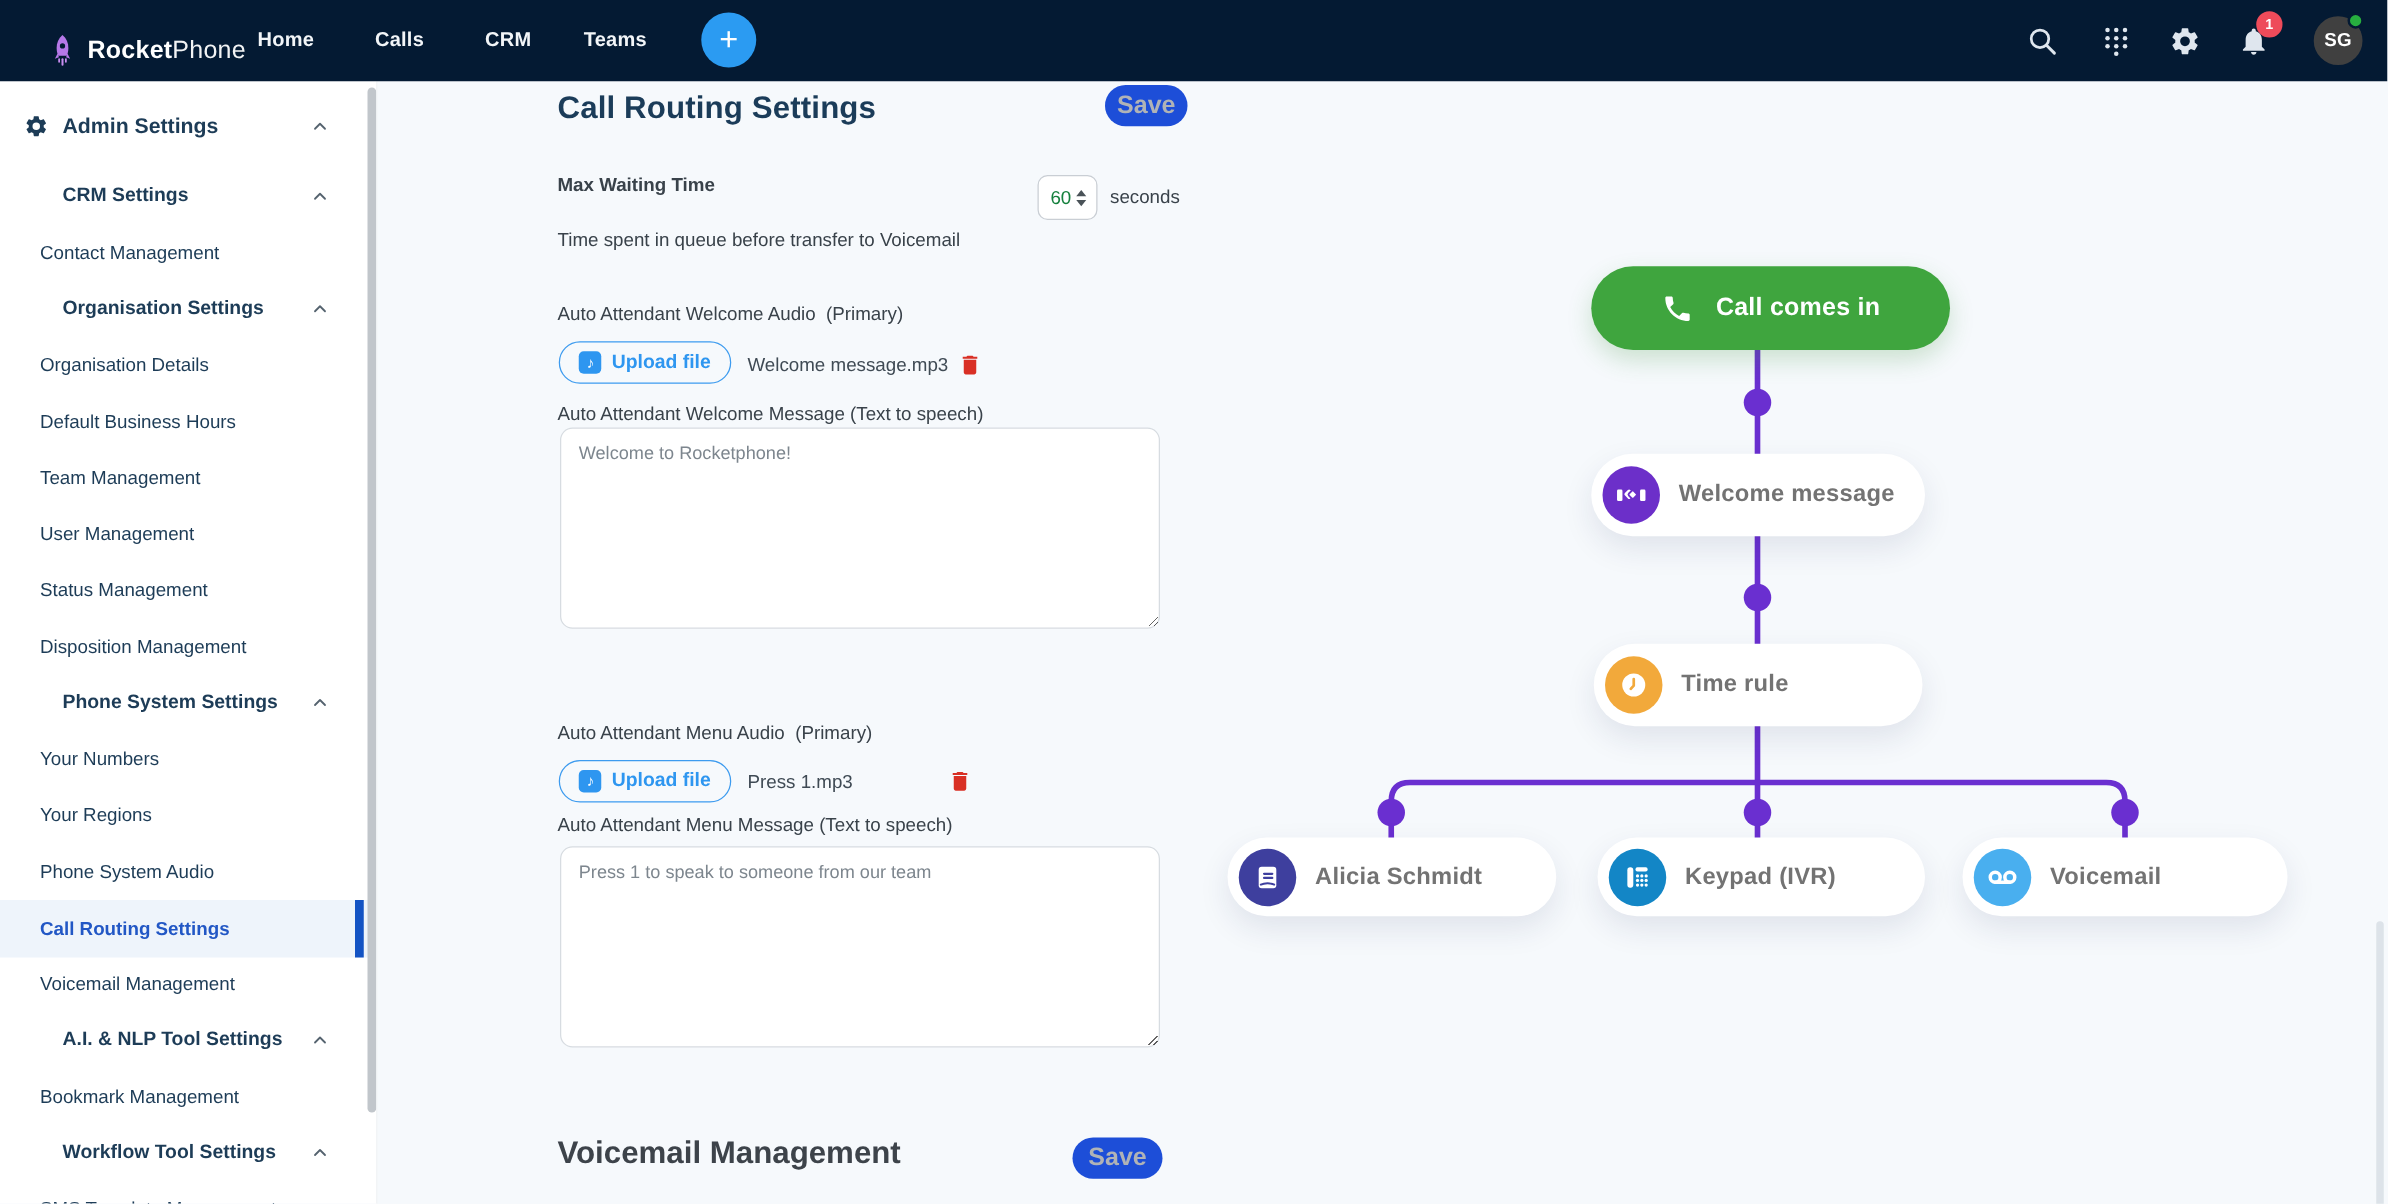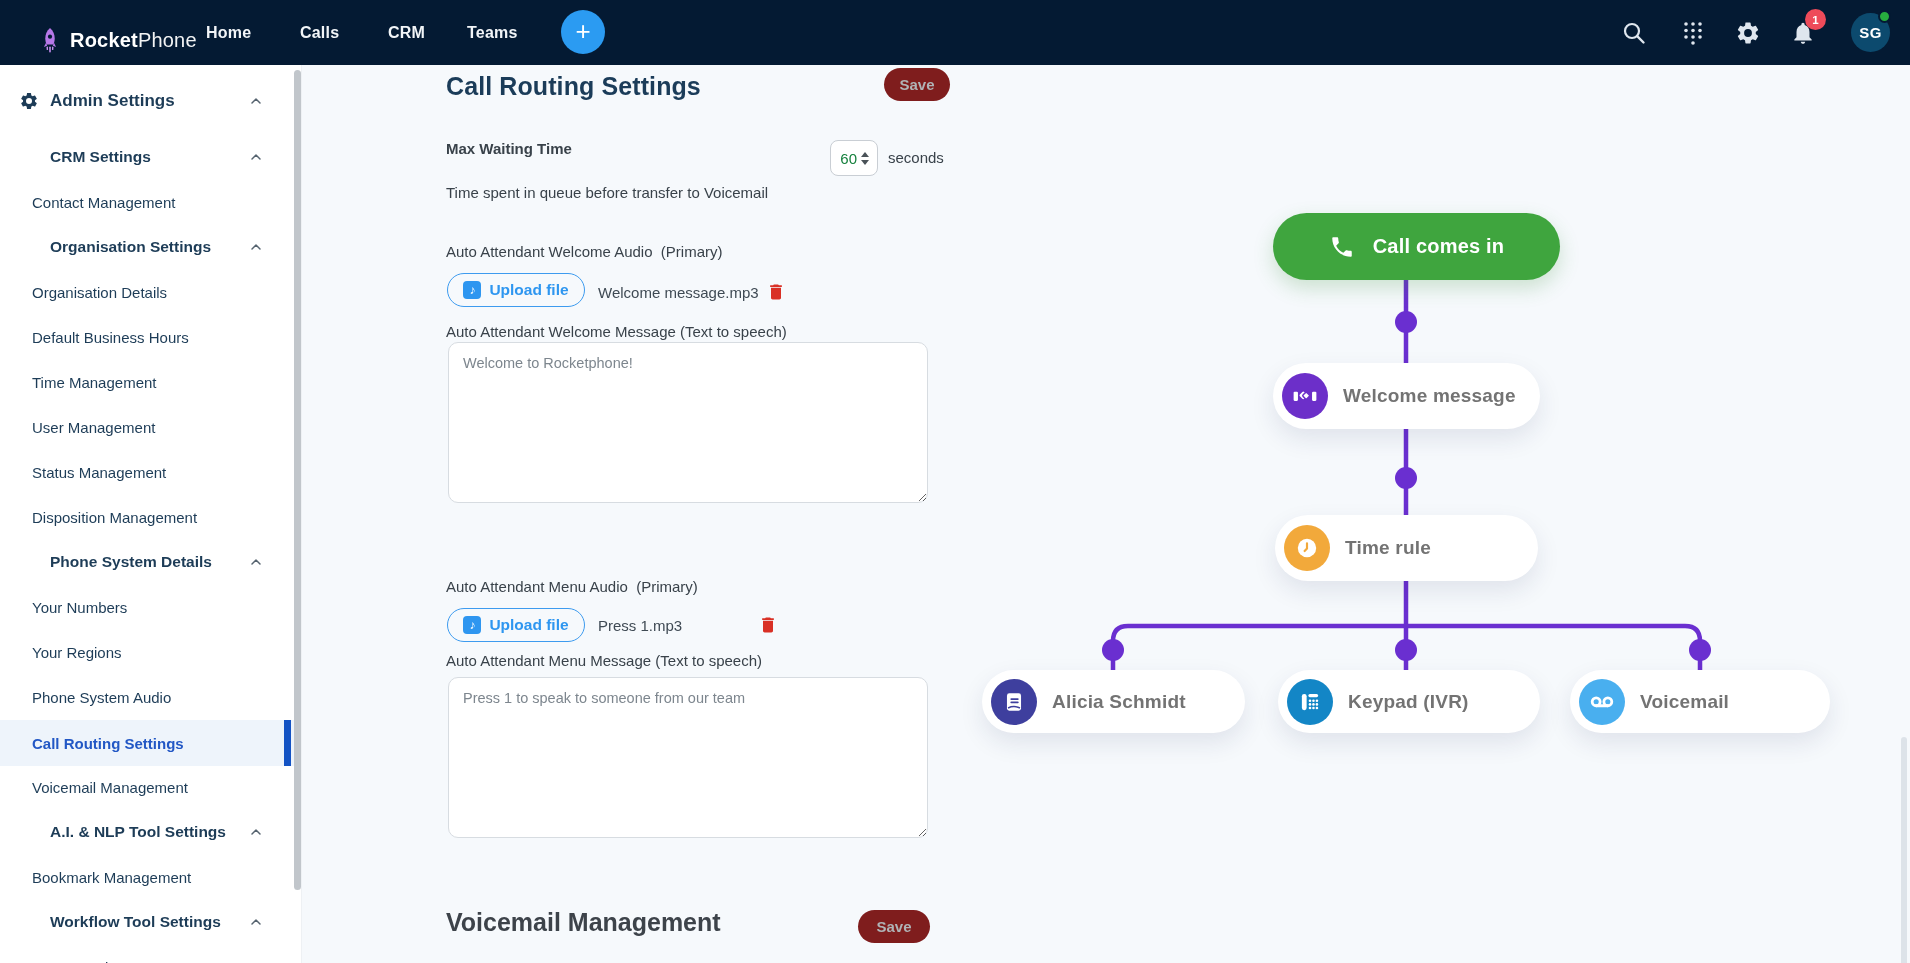--- a/index.html
+++ b/index.html
@@ -11,42 +11,42 @@
   .brand { position:absolute; left:38px; top:0; height:81px; display:flex; align-items:center; gap:8px; }
   .brand-text { color:#fff; font-size:20px; letter-spacing:.2px; white-space:nowrap; }
   .brand-bold { font-weight:800; }
   .brand-rest { font-weight:400; opacity:.95; }
   .nav-item { position:absolute; top:0; height:65px; display:flex; align-items:center; color:#f2f5f8; font-size:16px; font-weight:600; letter-spacing:.2px; cursor:pointer; }
   .nav-home  { left:206px; } .nav-calls { left:300px; } .nav-crm { left:388px; } .nav-teams { left:467px; }
   .add-btn { position:absolute; left:561px; top:10px; width:44px; height:44px; border-radius:50%; background:#2b9bf2; color:#fff; font-size:26px; font-weight:400; display:flex; align-items:center; justify-content:center; cursor:pointer; line-height:0; padding-bottom:3px; }
   .nav-icon { position:absolute; top:20px; width:26px; height:26px; cursor:pointer; }
   .ic-search { left:1621px; } .ic-dialpad { left:1680px; } .ic-gear { left:1735px; } .ic-bell { left:1790px; }
   .bell-badge { position:absolute; left:1805px; top:9px; min-width:21px; height:21px; border-radius:50%; background:#ee4b5a; color:#fff; font-size:11.5px; font-weight:700; display:flex; align-items:center; justify-content:center; z-index:2; }
-  .avatar { position:absolute; left:1851px; top:13px; width:39px; height:39px; border-radius:50%; background:#0c4a6e; color:#fff; font-size:15px; font-weight:700; display:flex; align-items:center; justify-content:center; cursor:pointer; letter-spacing:.3px; }
+  .avatar { position:absolute; left:1851px; top:13px; width:39px; height:39px; border-radius:50%; background:#404040; color:#fff; font-size:15px; font-weight:700; display:flex; align-items:center; justify-content:center; cursor:pointer; letter-spacing:.3px; }
   .online-dot { position:absolute; left:1878px; top:10px; width:13px; height:13px; border-radius:50%; background:#27ae3f; border:2px solid #041a33; z-index:2; }
 
   
   .sidebar { position:absolute; left:0; top:65px; width:302px; height:898px; background:#fff; border-right:1px solid #eef1f4; overflow:hidden; z-index:10; }
   .sb-row { position:absolute; left:0; width:302px; height:44px; display:flex; align-items:center; cursor:pointer; color:#1d3c57; }
   .sb-row .sb-label { white-space:nowrap; }
   .lvl1 .sb-label { margin-left:50px; font-size:17px; font-weight:700; }
   .lvl2 .sb-label { margin-left:50px; font-size:15.5px; font-weight:600; }
   .lvl3 .sb-label { margin-left:32px; font-size:15px;   font-weight:400; }
   .sb-gear { position:absolute; left:19px; top:12px; width:20px; height:20px; }
   .chev { position:absolute; left:248px; top:14px; width:16px; height:16px; }
   .sb-selected { background:#eef4fb; }
   .sb-selected .sb-label { color:#2257c5; font-weight:600; }
   .sb-selected-bar { position:absolute; left:284px; width:7px; height:46px; background:#1353c4; }
   .sb-scroll-thumb { position:absolute; left:294px; top:5px; width:7px; height:820px; border-radius:4px; background:#c1c6cb; cursor:pointer; }
 
   
   .main { position:absolute; left:302px; top:65px; width:1608px; height:898px; background:#f6f9fc; }
 
   .page-title { position:absolute; left:144px; top:7px; font-size:25px; font-weight:700; color:#1b3c59; letter-spacing:.1px; }
-  .save-btn { position:absolute; width:66px; height:33px; border:none; border-radius:17px; background:#7f1d1d; color:#b0b3b6; font-size:15px; font-weight:600; cursor:default; font-family:inherit; }
+  .save-btn { position:absolute; width:66px; height:33px; border:none; border-radius:17px; background:#1d4ed8; color:#b0b3b6; font-size:20px; font-weight:600; cursor:default; font-family:inherit; }
   .save-top { left:582px; top:3px; }
   .save-vm  { left:556px; top:845px; width:72px; }
 
   .field-label { position:absolute; font-size:15px; color:#39424a; white-space:pre; }
   .lbl-maxwait-1 { left:144px; top:75px; font-weight:600; }
   .lbl-maxwait-2 { left:144px; top:96px; font-weight:400;margin-top:23px; }
   .num-input { position:absolute; left:528px; top:75px; width:48px; height:36px; border:1px solid #c9ced4; border-radius:8px; background:#fff; display:flex; align-items:center; }
   .num-input input { width:26px; border:none; outline:none; background:transparent; font-size:15px; color:#15803d; text-align:right; font-family:inherit; }
   .spinner { display:flex; flex-direction:column; gap:3px; margin-left:4px; cursor:pointer; }
   .spin-up { width:0; height:0; border-left:4px solid transparent; border-right:4px solid transparent; border-bottom:5px solid #4a5258; }
@@ -170,34 +170,34 @@
         <path d="M6 15l6-6 6 6" fill="none" stroke="#55636f" stroke-width="2.2" stroke-linecap="round" stroke-linejoin="round"></path>
       </svg>
   </div>
   <div class="sb-row lvl3" style="top:205px">
       <span class="sb-label">Organisation Details</span>
     </div>
   <div class="sb-row lvl3" style="top:250px">
       <span class="sb-label">Default Business Hours</span>
     </div>
   <div class="sb-row lvl3" style="top:295px">
-      <span class="sb-label">Time Management</span>
+      <span class="sb-label">Team Management</span>
     </div>
   <div class="sb-row lvl3" style="top:340px">
       <span class="sb-label">User Management</span>
     </div>
   <div class="sb-row lvl3" style="top:385px">
       <span class="sb-label">Status Management</span>
     </div>
   <div class="sb-row lvl3" style="top:430px">
       <span class="sb-label">Disposition Management</span>
     </div>
 
   <div class="sb-row lvl2" style="top:475px">
-    <span class="sb-label">Phone System Details</span>
+    <span class="sb-label">Phone System Settings</span>
     <svg class="chev" viewBox="0 0 24 24">
         <path d="M6 15l6-6 6 6" fill="none" stroke="#55636f" stroke-width="2.2" stroke-linecap="round" stroke-linejoin="round"></path>
       </svg>
   </div>
   <div class="sb-row lvl3" style="top:520px">
       <span class="sb-label">Your Numbers</span>
     </div>
   <div class="sb-row lvl3" style="top:565px">
       <span class="sb-label">Your Regions</span>
     </div>

